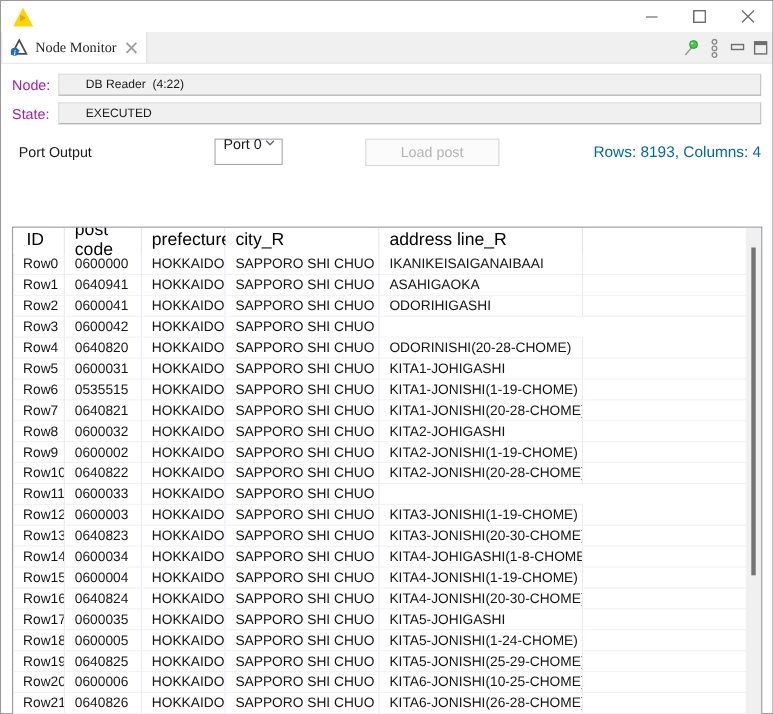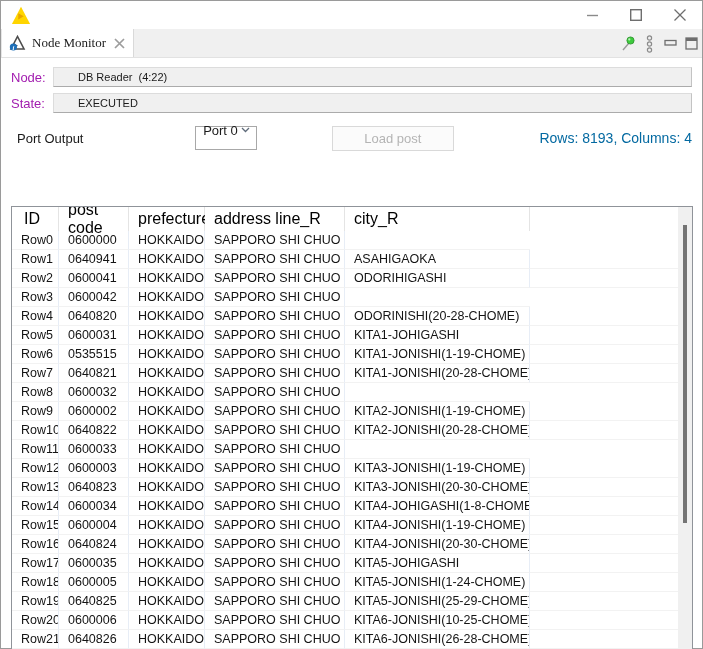--- a/index.html
+++ b/index.html
@@ -142,30 +142,31 @@
       </div>
       <button class="load-btn" disabled="">Load post</button>
       <span class="rows-summary">Rows: 8193, Columns: 4</span>
     </div>
 
     <div class="table-wrap">
       <div class="tgrid thead">
         <div class="hcell hc0">ID</div>
         <div class="hcell">post code</div>
         <div class="hcell">prefecture_R</div>
+        <div class="hcell">city_R</div>
         <div class="hcell">address line_R</div>
-        <div class="hcell">city_R</div>
         <div class="hcell last"></div>
       </div>
       <div id="table-body">
           <div class="tgrid trow">
             <div class="tcell">Row0</div>
             <div class="tcell">0600000</div>
             <div class="tcell">HOKKAIDO</div>
             <div class="tcell">SAPPORO SHI CHUO KU</div>
+            <div class="tcell">IKANIKEISAIGANAIBAAI</div>
             <div class="tcell last"></div>
           </div>
           <div class="tgrid trow">
             <div class="tcell">Row1</div>
             <div class="tcell">0640941</div>
             <div class="tcell">HOKKAIDO</div>
             <div class="tcell">SAPPORO SHI CHUO KU</div>
             <div class="tcell">ASAHIGAOKA</div>
             <div class="tcell last"></div>
           </div>
@@ -214,20 +215,21 @@
             <div class="tcell">HOKKAIDO</div>
             <div class="tcell">SAPPORO SHI CHUO KU</div>
             <div class="tcell">KITA1-JONISHI(20-28-CHOME)</div>
             <div class="tcell last"></div>
           </div>
           <div class="tgrid trow">
             <div class="tcell">Row8</div>
             <div class="tcell">0600032</div>
             <div class="tcell">HOKKAIDO</div>
             <div class="tcell">SAPPORO SHI CHUO KU</div>
+            <div class="tcell">KITA2-JOHIGASHI</div>
             <div class="tcell last"></div>
           </div>
           <div class="tgrid trow">
             <div class="tcell">Row9</div>
             <div class="tcell">0600002</div>
             <div class="tcell">HOKKAIDO</div>
             <div class="tcell">SAPPORO SHI CHUO KU</div>
             <div class="tcell">KITA2-JONISHI(1-19-CHOME)</div>
             <div class="tcell last"></div>
           </div>

